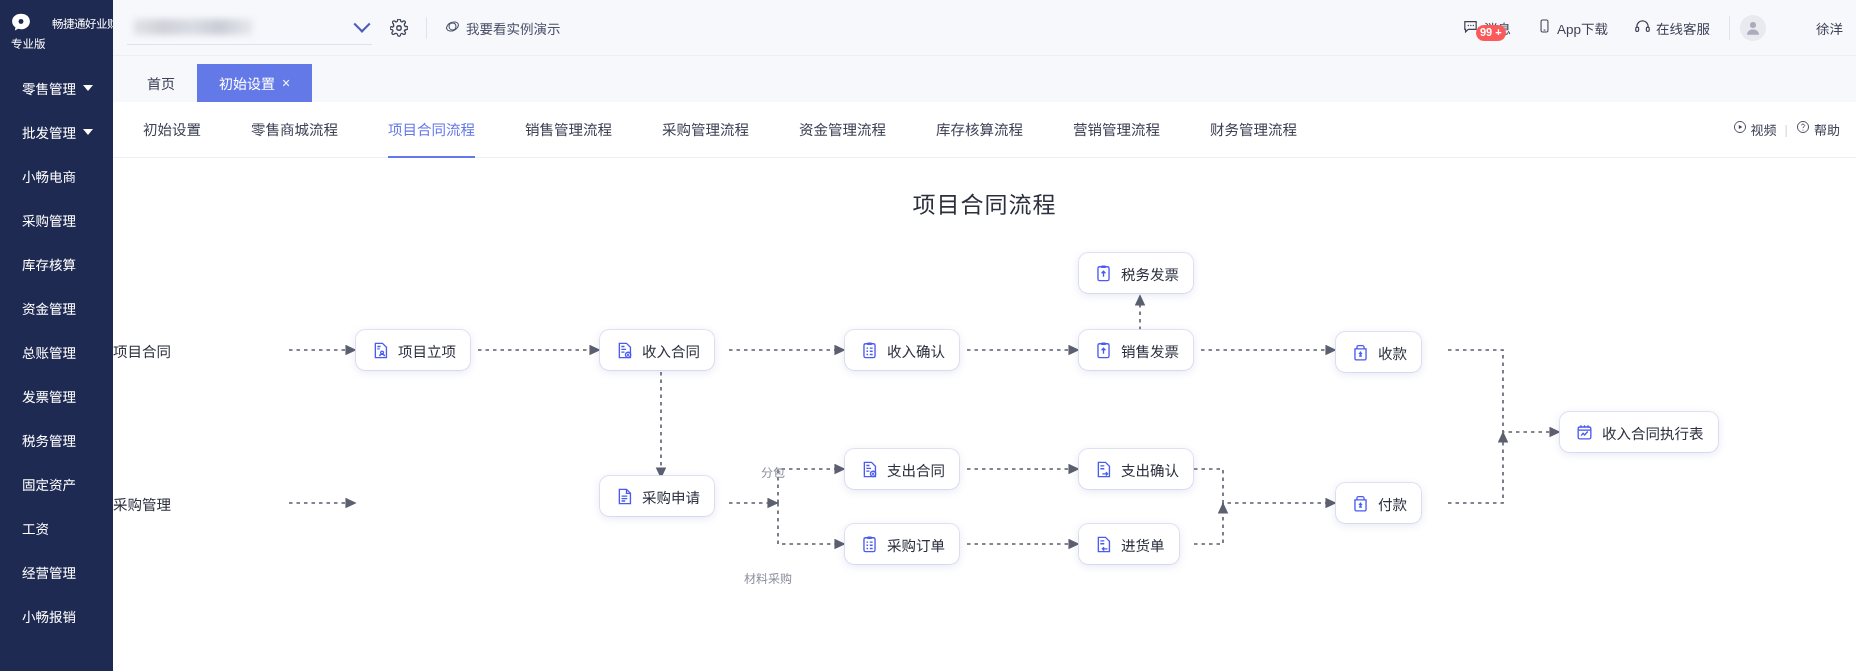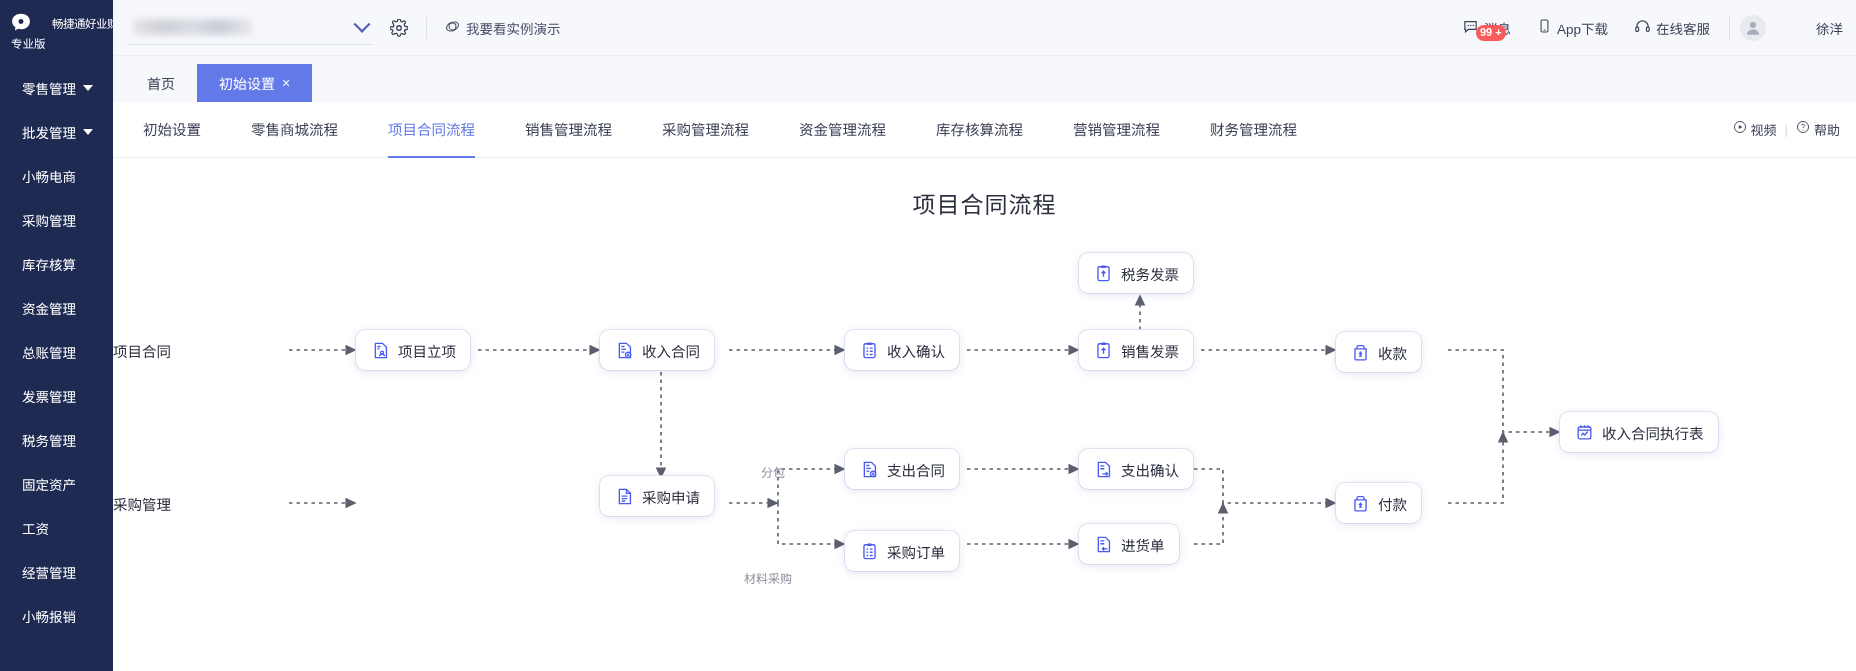--- a/index.html
+++ b/index.html
@@ -626,21 +626,21 @@
           <span class="ic">
             <svg width="19" height="19" viewBox="0 0 24 24" fill="none" stroke="#4a5bf0" stroke-width="1.7">
               <path d="M5.5 3h9l5 5v13h-14z"></path>
               <path d="M8 7.5h5M8 11h5"></path>
               <path d="M10.5 17.5h6.5M15 15.3l2.2 2.2-2.2 2.2"></path>
             </svg>
           </span>
           <span>支出确认</span>
         </div>
 
-        <div class="node" style="left:732px; top:311px;">
+        <div class="node" style="left:732px; top:304px;">
           <span class="ic">
             <svg width="19" height="19" viewBox="0 0 24 24" fill="none" stroke="#4a5bf0" stroke-width="1.7">
               <rect x="5" y="3.5" width="14" height="17.5" rx="2"></rect>
               <rect x="9" y="1.8" width="6" height="3.2" rx="1" fill="#4a5bf0" stroke="none"></rect>
               <path d="M8.2 9h2M8.2 13h2M8.2 17h2M12.4 9h3.6M12.4 13h3.6M12.4 17h3.6"></path>
             </svg>
           </span>
           <span>采购订单</span>
         </div>
 

